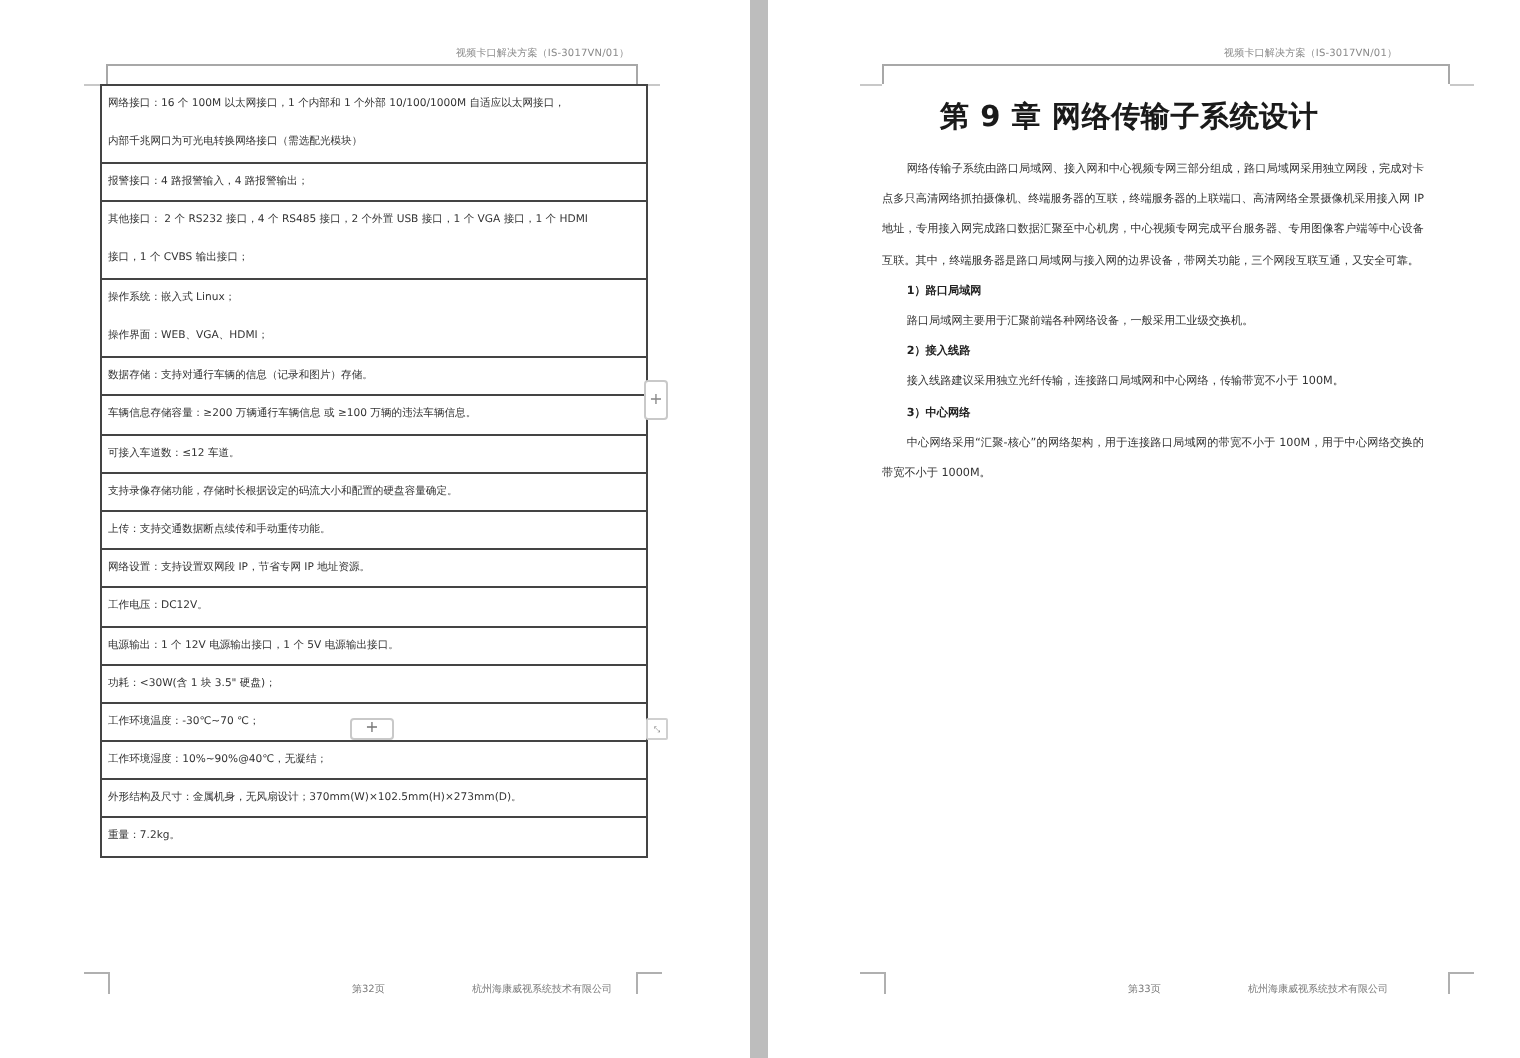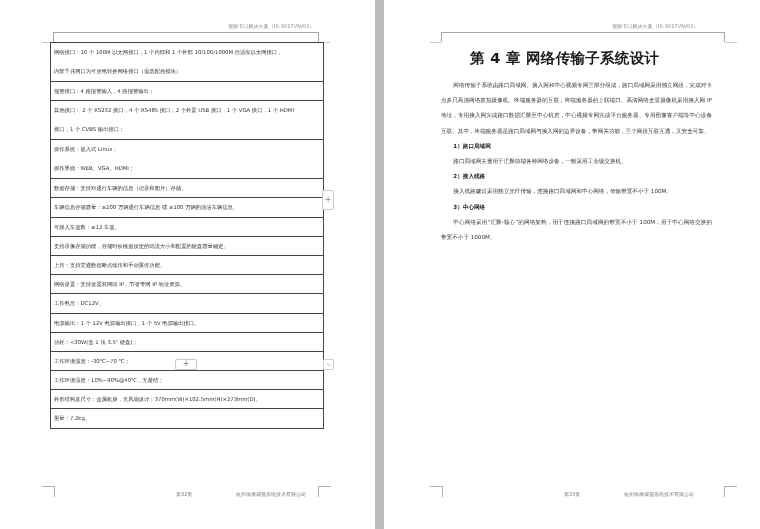--- a/index.html
+++ b/index.html
@@ -144,21 +144,21 @@
 <div class="gutter"></div>
 
 <div class="page page-right"></div>
 <div class="hdr-text" style="left:612px;">视频卡口解决方案（IS-3017VN/01）</div>
 <div class="hdr-line" style="left:441px; top:32px; width:284px;"></div>
 <div class="hdr-tick" style="left:441px; top:32px;"></div>
 <div class="hdr-tick" style="left:724px; top:32px;"></div>
 <div class="margin-line" style="left:430px; top:42px; width:11px;"></div>
 <div class="margin-line" style="left:725px; top:42px; width:12px;"></div>
 
-<div class="chapter-title">第 4 章  网络传输子系统设计</div>
+<div class="chapter-title">第 9 章  网络传输子系统设计</div>
 
 <div class="body-text" style="top:78px;">
   <p class="indent">网络传输子系统由路口局域网、接入网和中心视频专网三部分组成，路口局域网采用独立网段，完成对卡点多只高清网络抓拍摄像机、终端服务器的互联，终端服务器的上联端口、高清网络全景摄像机采用接入网 IP 地址，专用接入网完成路口数据汇聚至中心机房，中心视频专网完成平台服务器、专用图像客户端等中心设备互联。其中，终端服务器是路口局域网与接入网的边界设备，带网关功能，三个网段互联互通，又安全可靠。</p>
   <p class="indent subhead">1）路口局域网</p>
   <p class="indent">路口局域网主要用于汇聚前端各种网络设备，一般采用工业级交换机。</p>
   <p class="indent subhead">2）接入线路</p>
   <p class="indent">接入线路建议采用独立光纤传输，连接路口局域网和中心网络，传输带宽不小于 100M。</p>
   <p class="indent subhead">3）中心网络</p>
   <p class="indent">中心网络采用“汇聚-核心”的网络架构，用于连接路口局域网的带宽不小于 100M，用于中心网络交换的带宽不小于 1000M。</p>
 </div>

